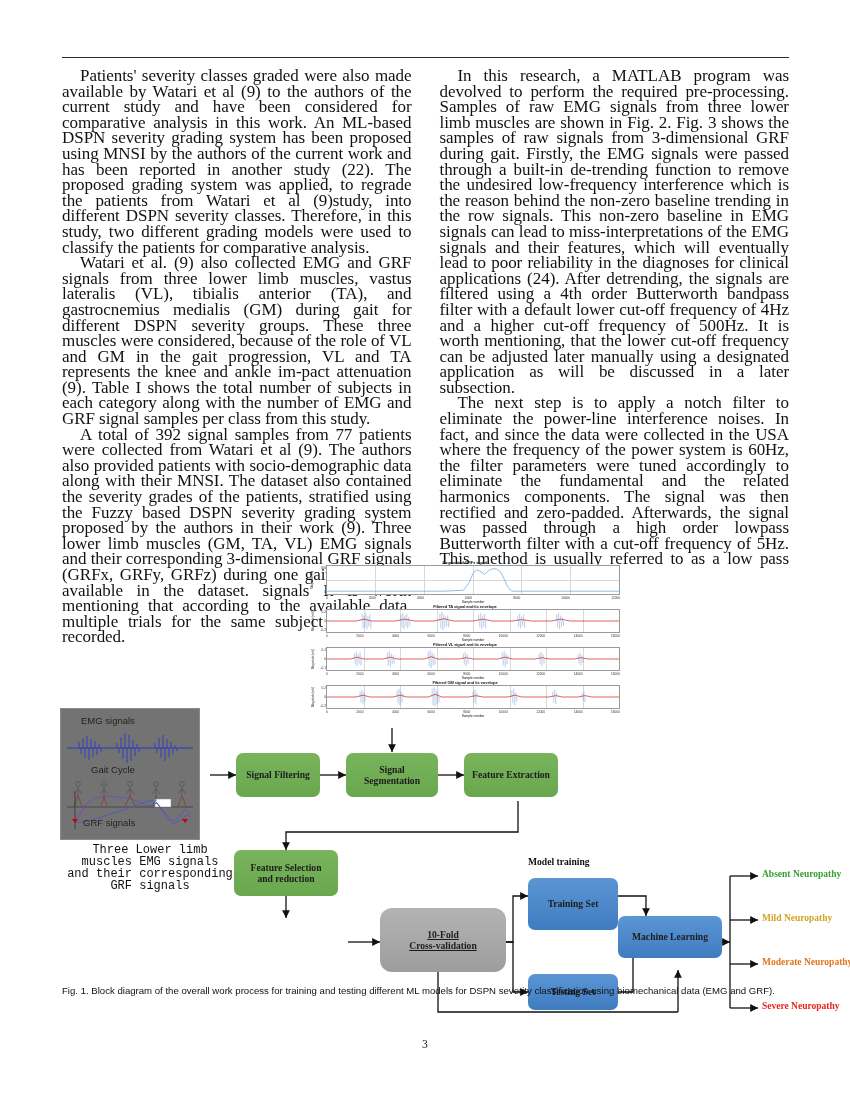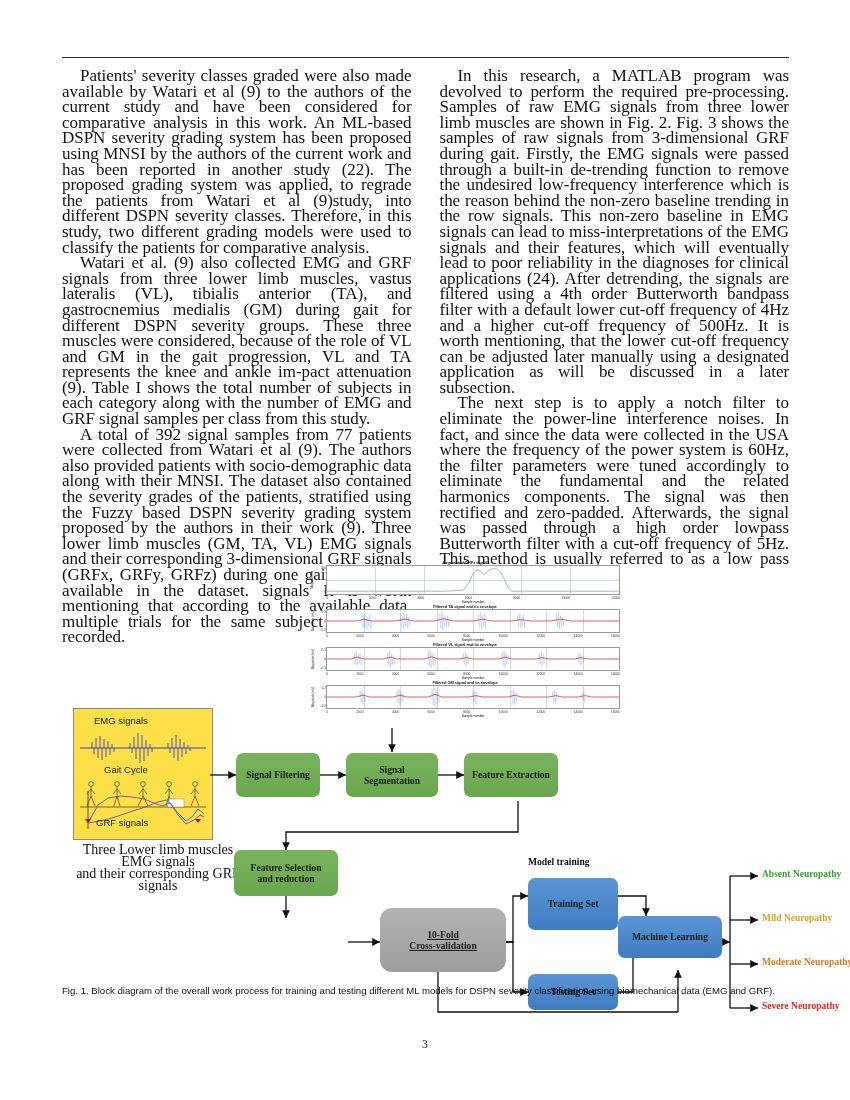--- a/index.html
+++ b/index.html
@@ -151,44 +151,44 @@
   }
   .gridline-h {
     position: absolute; left: 0; right: 0;
     height: 0.4px; background: #d8d8d8;
   }
   svg.trace { position: absolute; left: 0; top: 0; width: 100%; height: 100%; }
 
   
   .sigpanel {
     position: absolute;
-    left: 15px;
+    left: 2px;
     top: 148px;
     width: 140px;
     height: 132px;
     border: 1px solid #8a8a8a;
-    background: #fde047;
+    background: #737373;
     box-sizing: border-box;
   }
   .sig-label {
     position: absolute;
     font-family: "Liberation Sans", sans-serif;
     font-size: 9.5px;
     color: #222;
   }
   .sig-cap {
     position: absolute;
-    left: 16px;
+    left: 8px;
     top: 284px;
     width: 168px;
     text-align: center;
-    font-size: 14px;
+    font-size: 12px;
     line-height: 12px;
     color: #111;
-    font-family: Liberation Serif, serif;
+    font-family: Liberation Mono, monospace;
   }
 
   
   .box {
     position: absolute;
     box-sizing: border-box;
     display: flex;
     align-items: center;
     justify-content: center;
     text-align: center;

